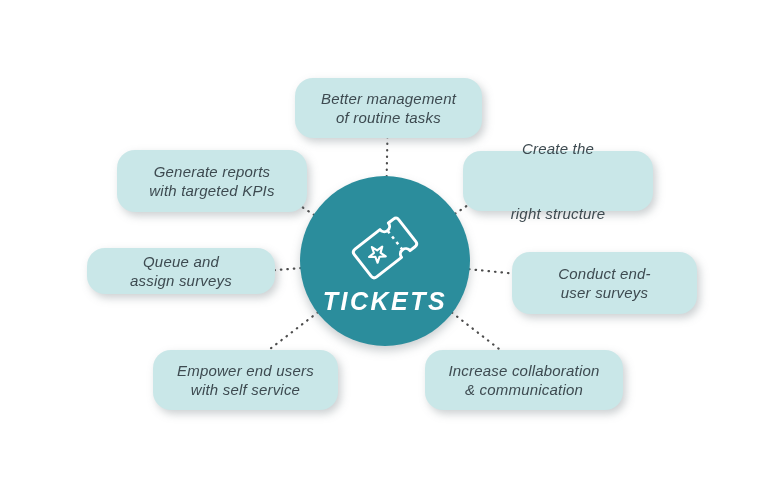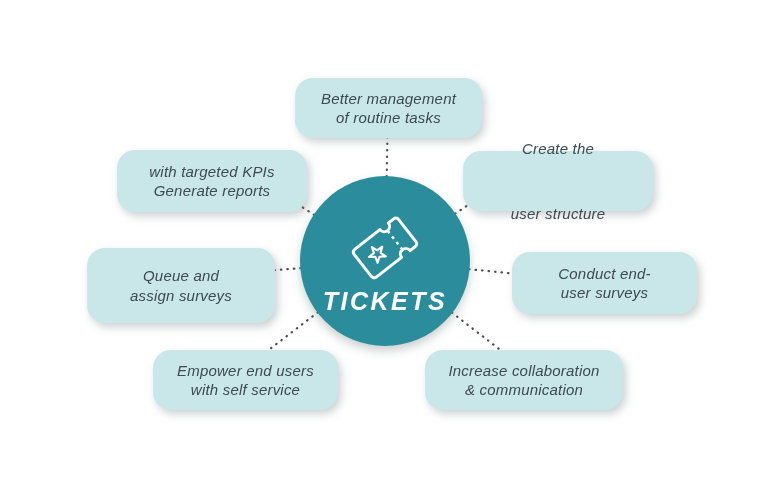--- a/index.html
+++ b/index.html
@@ -33,21 +33,21 @@
     color: var(--node-text);
     font-size: 15px;
     font-weight: 500;
     line-height: 1.3;
     letter-spacing: 0.2px;
   }
   .node span { display: block; }
   .node1 { left: 295px; top:  78px; width: 187px; height: 60px; }
   .node2 { left: 117px; top: 150px; width: 190px; height: 62px; }
   .node3 { left: 463px; top: 151px; width: 190px; height: 60px; gap: 46px; }
-  .node4 { left:  87px; top: 248px; width: 188px; height: 75px; }
+  .node4 { left:  87px; top: 248px; width: 188px; height: 46px; }
   .node5 { left: 512px; top: 252px; width: 185px; height: 62px; }
   .node6 { left: 153px; top: 350px; width: 185px; height: 60px; }
   .node7 { left: 425px; top: 350px; width: 198px; height: 60px; }
   .center {
     position: absolute;
     z-index: 3;
     left: 300px; top: 176px;
     width: 170px; height: 170px;
     border-radius: 50%;
     background: var(--center-fill);
@@ -82,27 +82,27 @@
       <line x1="385" y1="261" x2="503" y2="352"></line>
     </g>
   </svg>
 
   <div class="node node1">
     <span>Better management</span>
     <span>of routine tasks</span>
   </div>
 
   <div class="node node2">
+    <span>Generate reports</span>
     <span>with targeted KPIs</span>
-    <span>Generate reports</span>
   </div>
 
   <div class="node node3">
     <span>Create the</span>
-    <span>user structure</span>
+    <span>right structure</span>
   </div>
 
   <div class="node node4">
     <span>Queue and</span>
     <span>assign surveys</span>
   </div>
 
   <div class="node node5">
     <span>Conduct end-</span>
     <span>user surveys</span>

